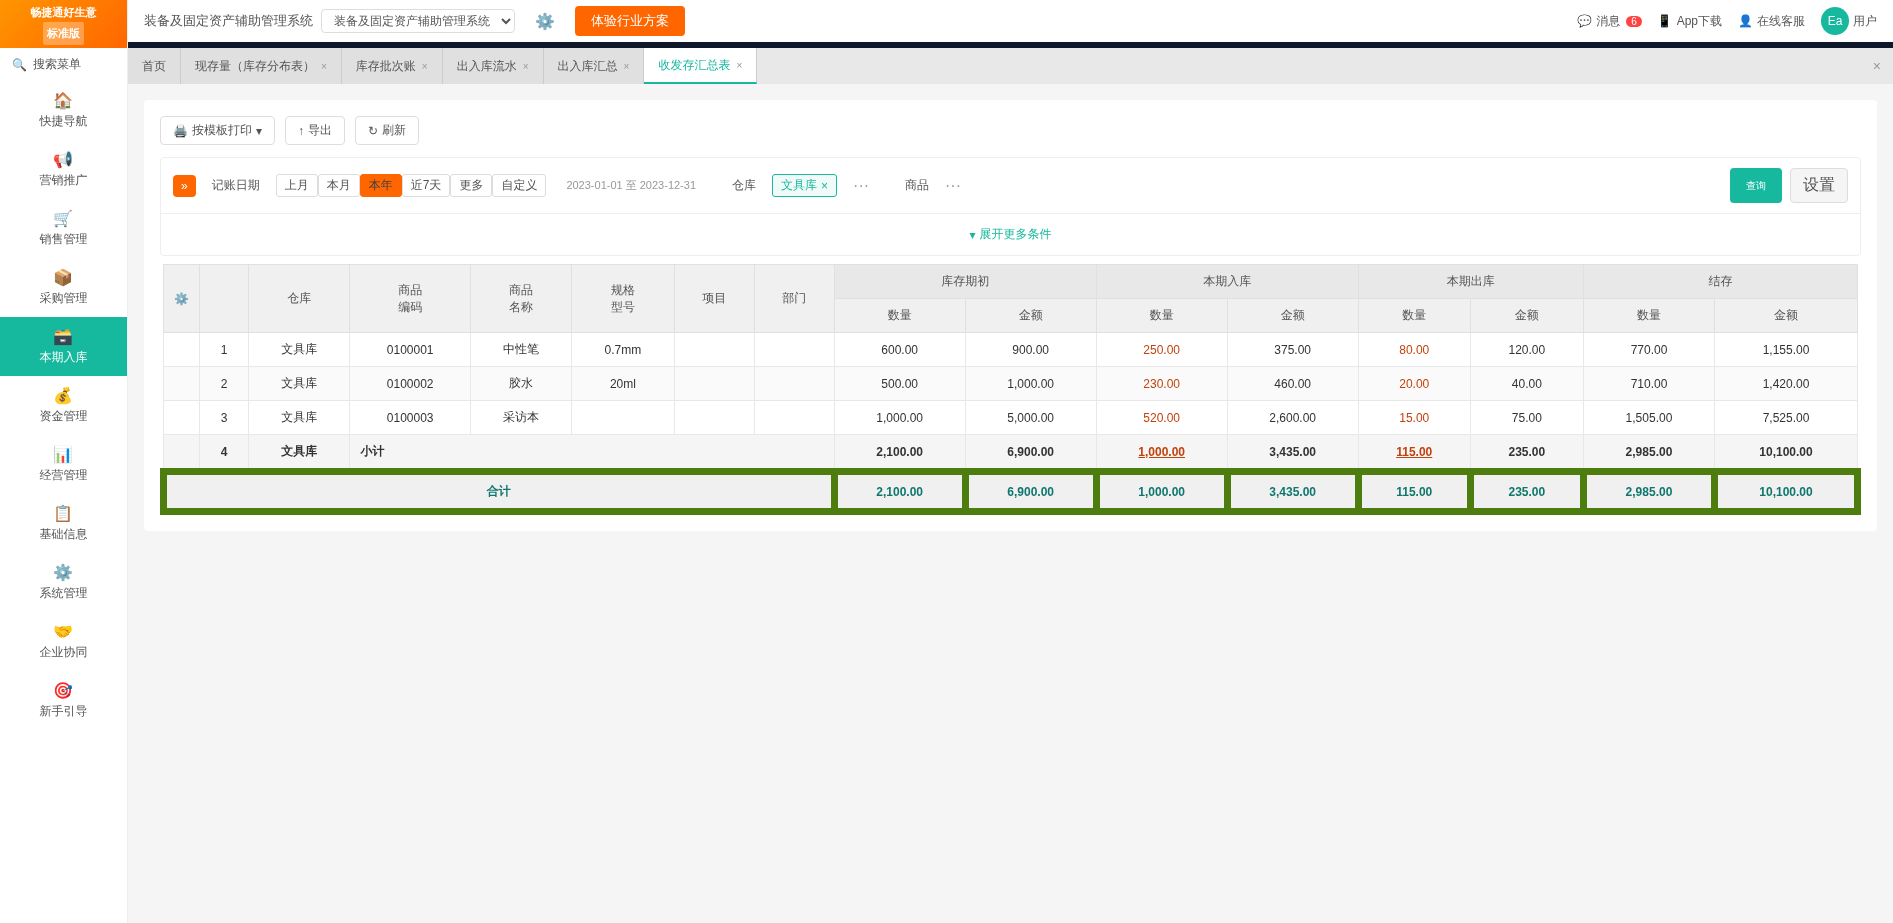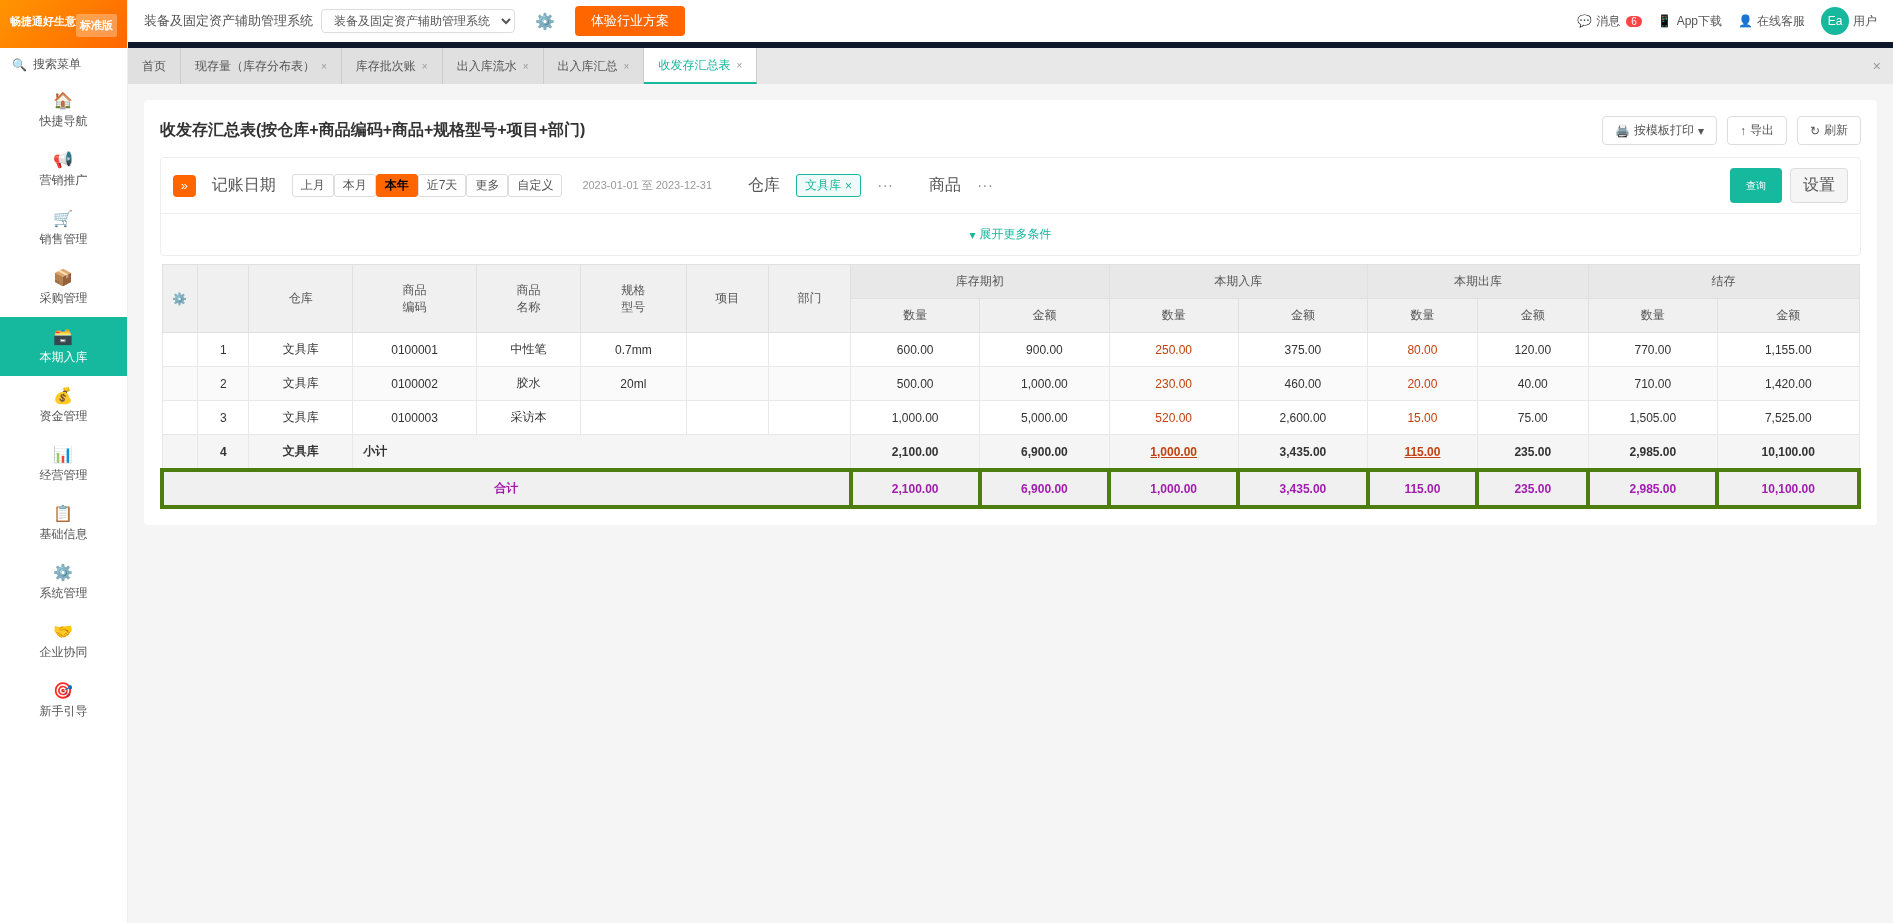--- a/index.html
+++ b/index.html
@@ -2,21 +2,21 @@
 <html><head>
   <meta charset="utf-8">
   <style>
     * { margin: 0; padding: 0; box-sizing: border-box; }
     body { font-family: 'Microsoft YaHei', Arial, sans-serif; font-size: 13px; background: #f5f5f5; color: #333; width: 1893px; min-height: 923px; overflow-x: hidden; }
 
     
     .sidebar { position: fixed; left: 0; top: 0; width: 128px; height: 100%; background: #fff; border-right: 1px solid #eee; z-index: 100; }
     .sidebar-logo { background: linear-gradient(135deg, #ff9500, #ff6600); height: 48px; display: flex; align-items: center; justify-content: center; color: #fff; font-size: 14px; font-weight: bold; }
     .sidebar-logo span { font-size: 11px; margin-top: 2px; }
-    .sidebar-logo-inner { display: flex; }
+    .sidebar-logo-inner { display: flex; flex-direction: column; align-items: center; }
     .sidebar-tag { background: rgba(255,255,255,0.3); font-size: 10px; padding: 4px 4px; border-radius: 2px; margin-top: 2px; }
     .sidebar-item { display: flex; flex-direction: column; align-items: center; padding: 10px 0; cursor: pointer; color: #555; font-size: 12px; border-bottom: none; }
     .sidebar-item.active { color: #fff; background: #16b89e; }
     .sidebar-item .icon { font-size: 16px; margin-bottom: 3px; }
     .sidebar-search { display: flex; align-items: center; padding: 8px 12px; color: #555; font-size: 12px; cursor: pointer; }
 
     
     .header { position: fixed; left: 128px; top: 0; right: 0; height: 48px; background: #fff; border-bottom: 6px solid #0f172a; display: flex; align-items: center; justify-content: space-between; padding: 0 16px; z-index: 99; }
     .header-left { display: flex; align-items: center; gap: 8px; }
     .header-select { border: 1px solid #ddd; border-radius: 4px; padding: 3px 8px; font-size: 12px; color: #555; background: #fff; }
@@ -36,44 +36,44 @@
     .main { margin-left: 128px; margin-top: 84px; padding: 16px; background: #f5f5f5; min-height: calc(923px - 84px); }
     .content-card { background: #fff; border-radius: 4px; padding: 16px; }
 
     
     .page-title { font-size: 16px; font-weight: bold; color: #333; margin-bottom: 12px; display: flex; align-items: center; justify-content: space-between; }
     .page-title-actions { display: flex; align-items: center; gap: 10px; }
     .btn-outline { border: 1px solid #ddd; background: #fff; color: #555; border-radius: 4px; padding: 5px 12px; font-size: 12px; cursor: pointer; display: flex; align-items: center; gap: 4px; }
     .btn-teal { background: #16b89e; color: #fff; border: none; border-radius: 4px; padding: 6px 16px; font-size: 10px; cursor: pointer; }
     .btn-gray { background: #f5f5f5; color: #555; border: 1px solid #ddd; border-radius: 4px; padding: 6px 12px; font-size: 16px; cursor: pointer; }
     .filter-toggle { background: #ff6600; color: #fff; border: none; border-radius: 4px; padding: 4px 8px; font-size: 12px; cursor: pointer; }
-    .filter-label { color: #555; font-size: 16px; white-space: nowrap; }
+    .filter-label { color: #555; font-size: 12px; white-space: nowrap; }
     .date-btns { display: flex; align-items: center; }
     .date-btn { border: 1px solid #ddd; background: #fff; border-radius: 3px; padding: 2px 8px; font-size: 12px; cursor: pointer; color: #555; }
-    .date-btn.active { background: #ff6600; color: #000000; border-color: #ff6600; font-weight: bold; }
+    .date-btn.active { background: #ff6600; color: #404040; border-color: #ff6600; }
     .date-range { font-size: 11px; color: #999; margin-left: 4px; }
     .filter-tag { display: flex; align-items: center; gap: 4px; background: #f0faf8; border: 1px solid #16b89e; border-radius: 3px; padding: 2px 8px; font-size: 12px; color: #16b89e; }
     .filter-tag-close { cursor: pointer; color: #16b89e; }
     .filter-dots { color: #999; font-size: 16px; cursor: pointer; }
     .expand-more { display: flex; align-items: center; gap: 4px; color: #16b89e; font-size: 12px; cursor: pointer; margin: 6px auto; width: fit-content; }
 
     
     .table-wrapper { overflow-x: auto; margin-top: 8px; }
     table { width: 100%; border-collapse: collapse; font-size: 12px; }
     thead tr { background: #f0f0f0; }
     thead th { padding: 8px 10px; text-align: center; border: 1px solid #e0e0e0; font-weight: normal; color: #555; }
     thead th.group-header { background: #e8e8e8; }
     tbody tr { background: #fff; }
     tbody tr:nth-child(even) { background: #fafafa; }
     tbody td { padding: 8px 10px; text-align: center; border: 1px solid #e8e8e8; color: #333; }
     tbody td.link { color: #c2410c; cursor: pointer; }
     .subtotal-row { background: #f5f5f5 !important; font-weight: bold; }
     .subtotal-row td { color: #333; }
     tfoot tr { background: #f0f0f0; }
-    tfoot td { padding: 8px 10px; text-align: center; border: 4px solid #4d7c0f; font-weight: bold; color: #a21caf; }
+    tfoot td { padding: 8px 10px; text-align: center; border: 7px solid #4d7c0f; font-weight: bold; color: #0f766e; }
     .settings-icon-cell { width: 30px; }
 
     
     .avatar { width: 28px; height: 28px; border-radius: 50%; background: #16b89e; color: #fff; display: flex; align-items: center; justify-content: center; font-size: 12px; }
     
     .filter-section { background: #fff; border: 1px solid #eee; border-radius: 4px; margin-bottom: 8px; }
     .filter-row { display: flex; align-items: center; padding: 10px 12px; gap: 16px; }
     .filter-expand { display: flex; justify-content: center; border-top: 1px solid #eee; padding: 6px; }
   </style>
 </head>
@@ -192,21 +192,20 @@
     <span>收发存汇总表</span>
     <span class="tab-close">×</span>
   </div>
   <div class="tab-bar-close">×</div>
 </div>
 
 <div class="main">
   <div class="content-card">
 
     <div class="page-title">
-      <span>收发存汇总表(按仓库+商品编码+商品+规格型号+项目+部门)</span>
       <div class="page-title-actions">
         <button class="btn-outline">
           <span>🖨️</span>
           <span>按模板打印</span>
           <span>▾</span>
         </button>
         <button class="btn-outline">
           <span>↑</span>
           <span>导出</span>
         </button>

